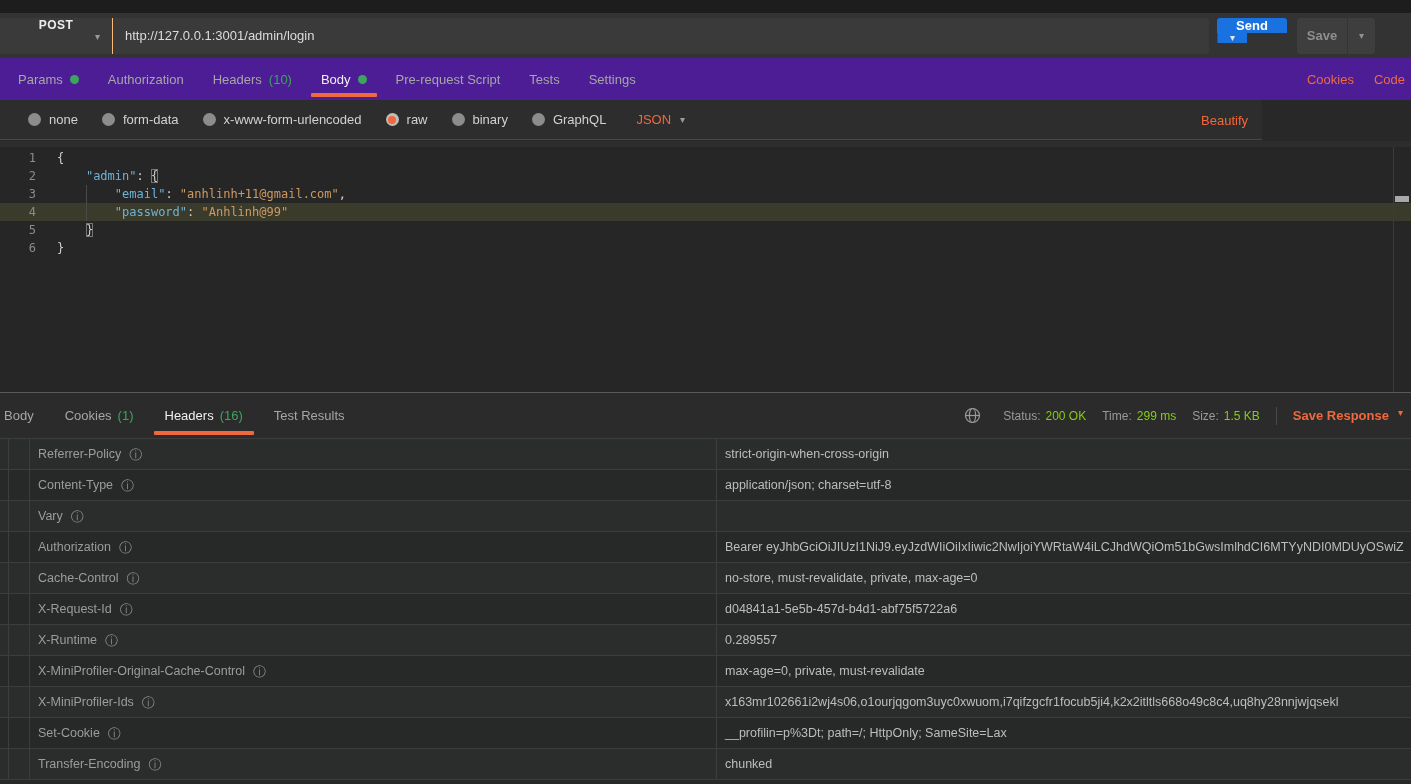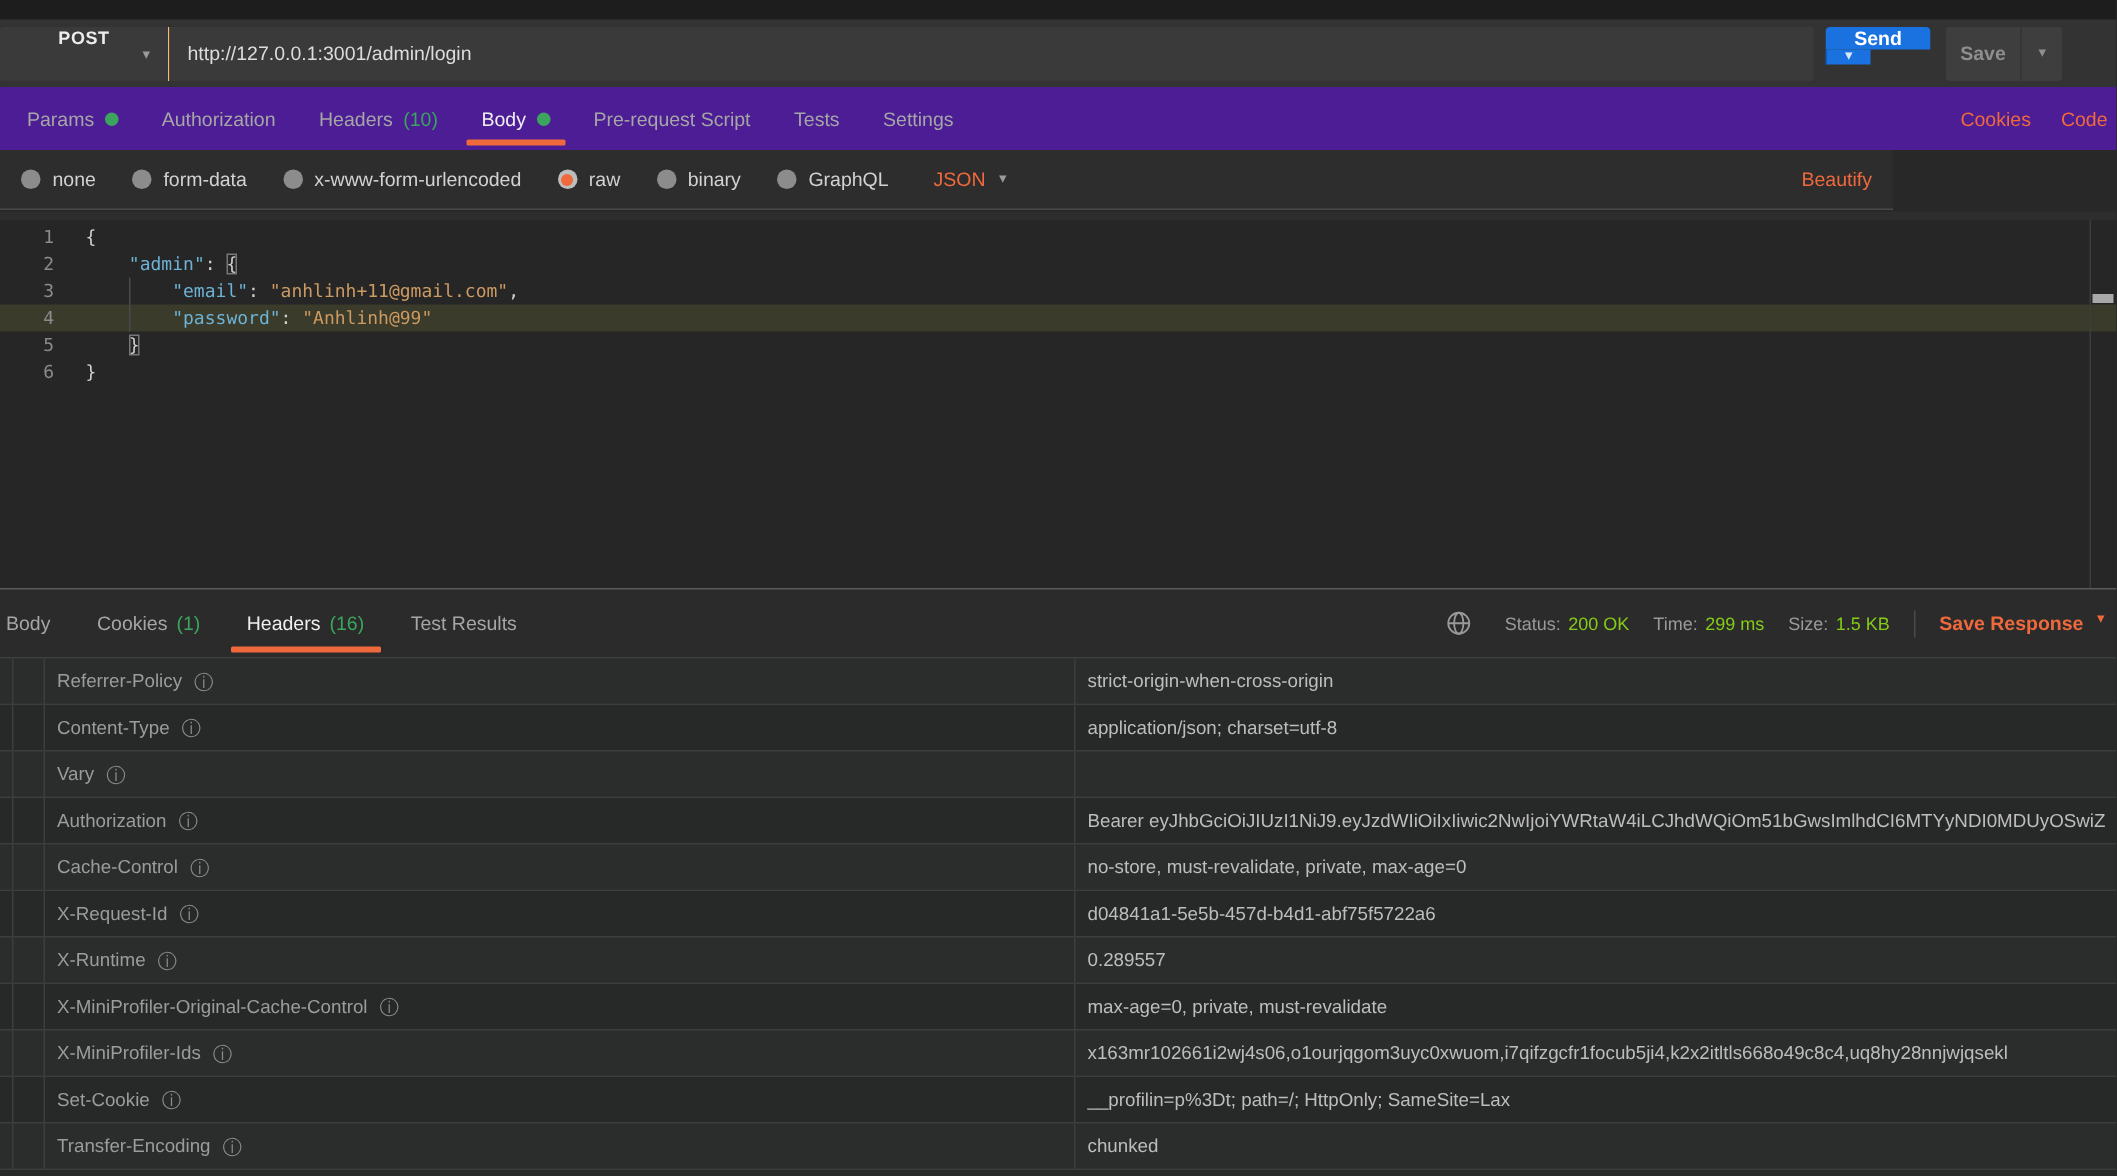--- a/index.html
+++ b/index.html
@@ -37,21 +37,21 @@
   
   .request-tabs { position:absolute; left:0; top:58px; width:1411px; height:42px; background:#4c1d95; display:flex; align-items:center; padding-left:8px; }
   .rtab { position:relative; display:flex; align-items:center; gap:7px; padding:0 10px; margin-right:9px; font-size:13px; color:#a6a6a6; cursor:pointer; }
   .rtab.active { color:#efefef; }
   .rtab.active::after { content:""; position:absolute; left:0; right:0; bottom:3px; height:4px; background:#f0693c; border-radius:1px; }
   .dot { width:9px; height:9px; border-radius:50%; background:#3ba55d; display:inline-block; }
   .count { color:#3ba55d; }
   .tabs-right { margin-left:auto; display:flex; align-items:center; gap:20px; padding-right:6px; }
   .link-orange { color:#f0693c; font-size:13px; cursor:pointer; }
   
-  .body-modes { position:absolute; left:0; top:100px; width:1262px; height:40px; background:#2d2d2d; border-bottom:1px solid #4a4a4a; display:flex; align-items:center; padding-left:14px; }
+  .body-modes { position:absolute; left:0; top:100px; width:1262px; height:40px; background:#2d2d2d; border-bottom:1px solid #4a4a4a; display:flex; align-items:center; padding-left:28px; }
   .mode { display:flex; align-items:center; gap:8px; margin-right:24px; cursor:pointer; font-size:13px; color:#d2d2d2; }
   .radio { width:13px; height:13px; border-radius:50%; background:#8c8c8c; position:relative; flex:none; }
   .mode.selected .radio { background:#bdbdbd; }
   .mode.selected .radio::after { content:""; position:absolute; left:2.5px; top:2.5px; width:8px; height:8px; border-radius:50%; background:#f0693c; }
   .lang-select { display:flex; align-items:center; gap:9px; margin-left:6px; cursor:pointer; }
   .lang-select .lang { color:#f0693c; font-size:13px; }
   .modes-right { margin-left:auto; padding-right:14px; }
   
   .editor-strip { position:absolute; left:0; top:141px; width:1411px; height:6px; background:#2d2d2d; }
   .editor { position:absolute; left:0; top:147px; width:1411px; height:245px; background:#262626; cursor:text; }

